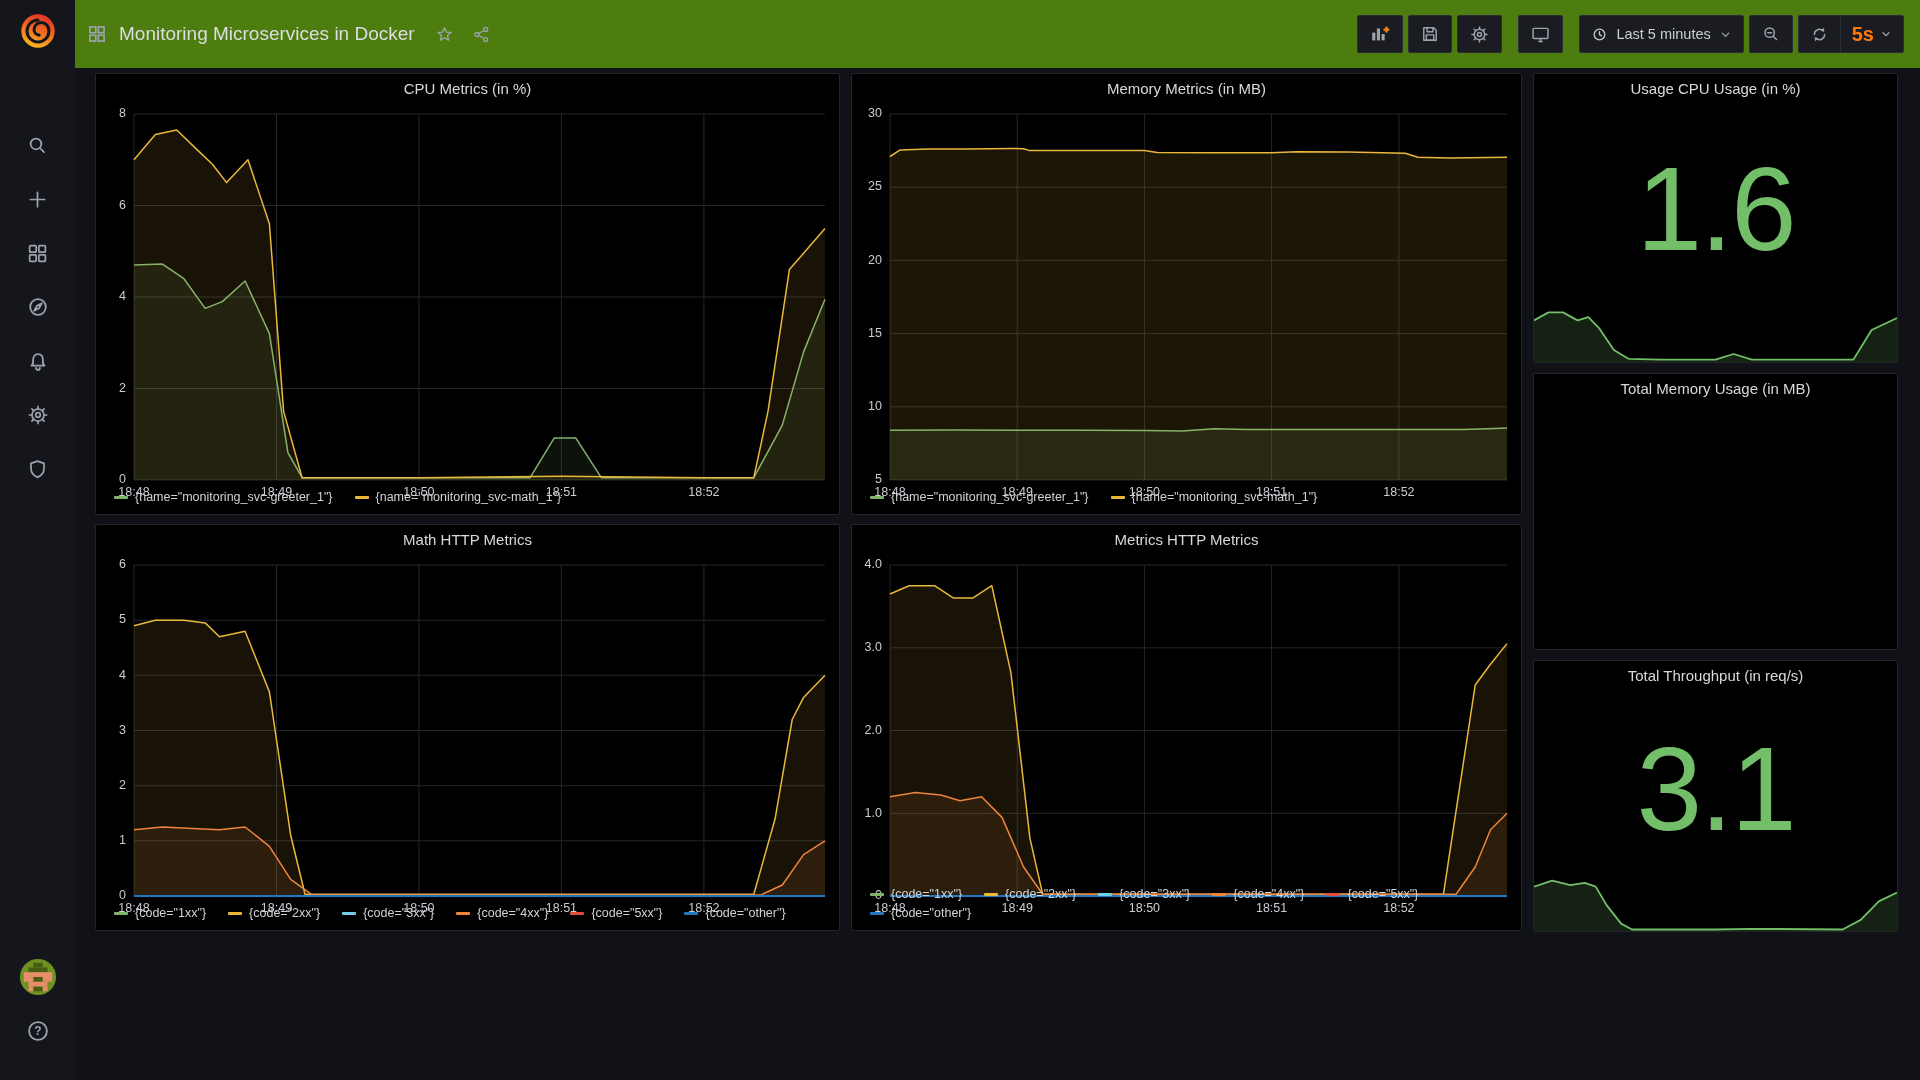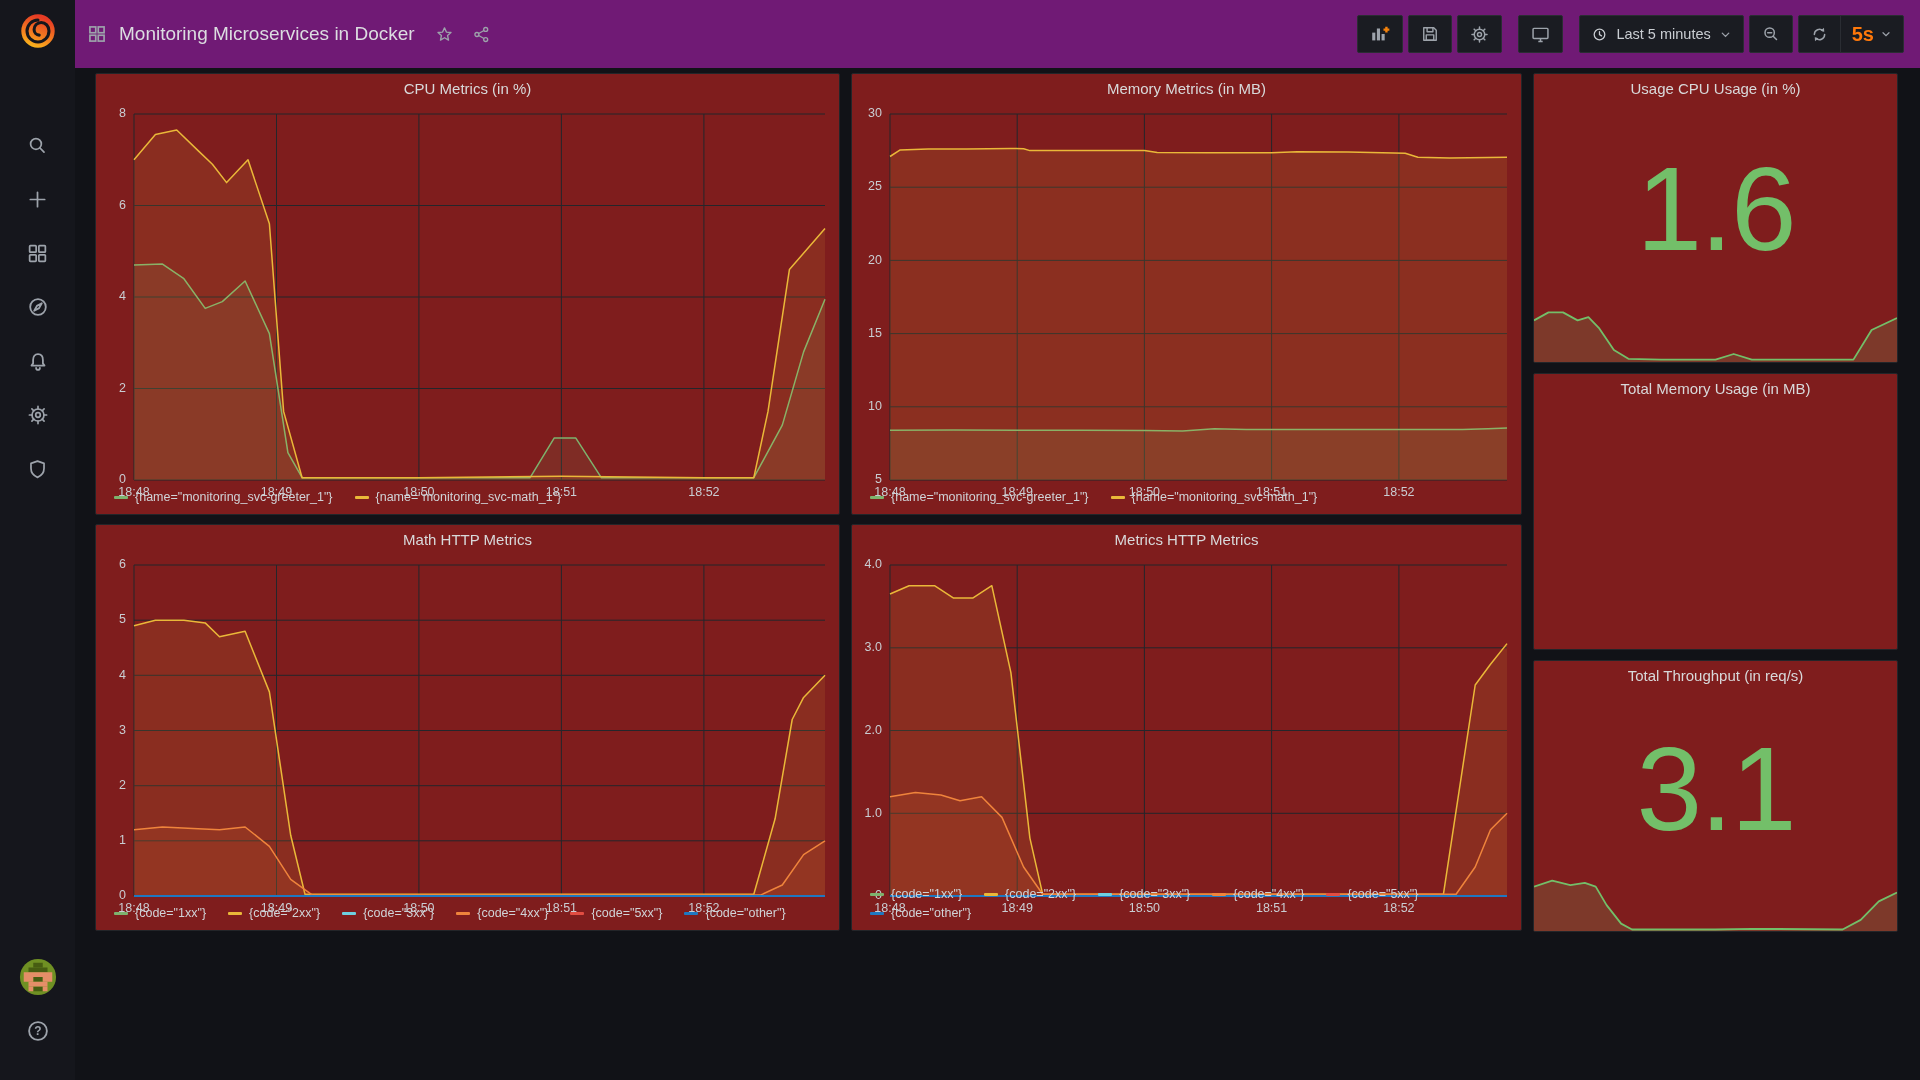--- a/index.html
+++ b/index.html
@@ -8,35 +8,35 @@
 
   
   .sidebar{position:absolute;left:0;top:0;width:75px;height:1080px;background:#15161c;display:flex;flex-direction:column;align-items:center;z-index:5}
   .side-logo{width:75px;height:62px;display:flex;align-items:center;justify-content:center;cursor:pointer}
   .side-icons{margin-top:56px;display:flex;flex-direction:column;align-items:center}
   .side-btn{width:75px;height:54px;display:flex;align-items:center;justify-content:center;cursor:pointer}
   .side-bottom{margin-top:auto;padding-bottom:22px;display:flex;flex-direction:column;align-items:center}
   .icon svg{display:block}
 
   
-  .header{position:absolute;left:75px;top:0;width:1845px;height:68px;background:#701a75;display:flex;align-items:center;padding:0 16px 0 12px;z-index:4}
+  .header{position:absolute;left:75px;top:0;width:1845px;height:68px;background:#4d7c0f;display:flex;align-items:center;padding:0 16px 0 12px;z-index:4}
   .hdr-left{display:flex;align-items:center;gap:10px}
   .dash-title{font-size:19px;font-weight:500;color:#dcdde1;margin:0 6px 0 2px;white-space:nowrap}
   .flat-btn{background:none;border:none;display:flex;align-items:center;justify-content:center;padding:4px;cursor:pointer}
   .hdr-right{margin-left:auto;display:flex;align-items:center}
   .tbtn{height:38px;padding:0 11px;background:#1a1c22;border:1px solid #2a2d33;border-radius:2px;display:flex;align-items:center;justify-content:center;gap:8px;cursor:pointer;margin-left:5px}
   .gap-l{margin-left:16px}
   .time-label{font-size:14.5px;color:#c9cdd2;white-space:nowrap}
   .refresh-group{height:38px;background:#1a1c22;border:1px solid #2a2d33;border-radius:2px;display:flex;align-items:stretch;margin-left:5px;overflow:hidden}
   .rseg{display:flex;align-items:center;padding:0 11px;gap:6px;cursor:pointer}
   .rseg + .rseg{border-left:1px solid #2a2d33}
   .refresh-interval{font-size:20px;font-weight:700;color:#FF780A}
 
   
-  .panel{position:absolute;background:#7f1d1d;border:1px solid #232529;border-radius:2px;display:flex;flex-direction:column}
+  .panel{position:absolute;background:#000000;border:1px solid #232529;border-radius:2px;display:flex;flex-direction:column}
   .panel-title{height:30px;line-height:30px;text-align:center;font-size:15px;font-weight:500;color:#d8d9da;flex:none;cursor:pointer;white-space:nowrap}
   .chart-area{flex:1;min-height:0}
   .legend{flex:none;display:flex;flex-wrap:wrap;align-items:center;padding:2px 8px 10px 18px;row-gap:5px}
   .legend-item{display:flex;align-items:center;margin-right:22px;cursor:pointer}
   .legend-mark{width:14px;height:3px;border-radius:1px;margin-right:7px;flex:none}
   .legend-label{font-size:12.5px;color:#d0d3d7;white-space:nowrap}
 
   #p-cpu{left:95px;top:73px;width:745px;height:442px}
   #p-mem{left:851px;top:73px;width:671px;height:442px}
   #p-math{left:95px;top:524px;width:745px;height:407px}

